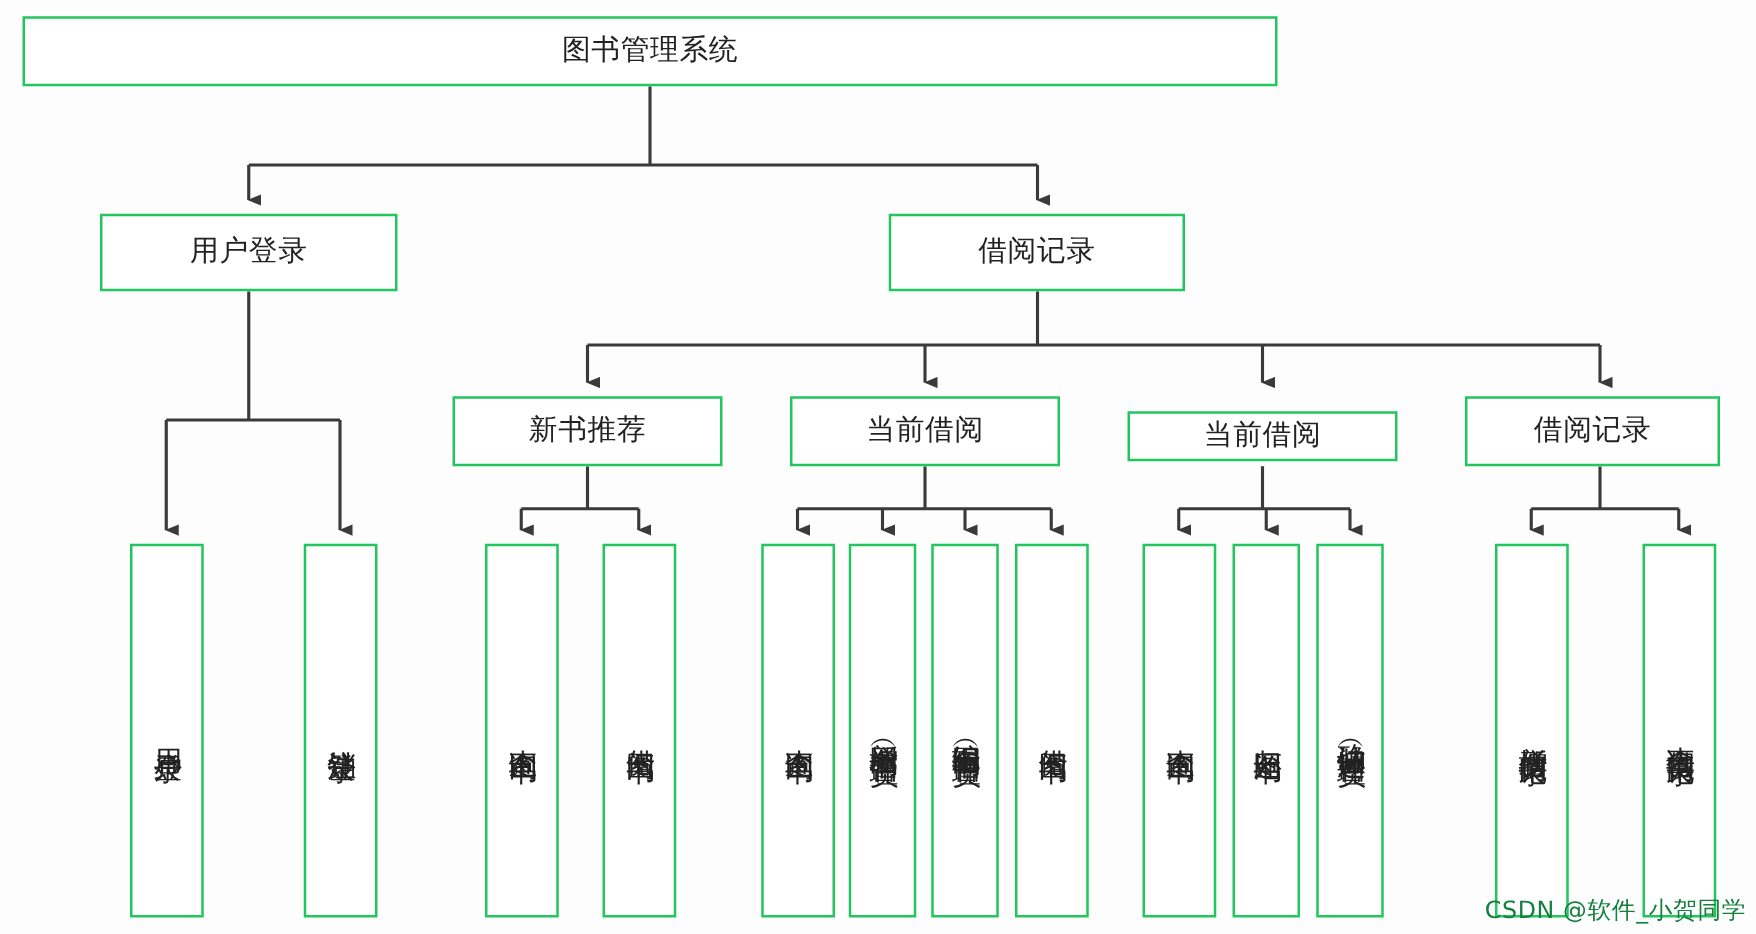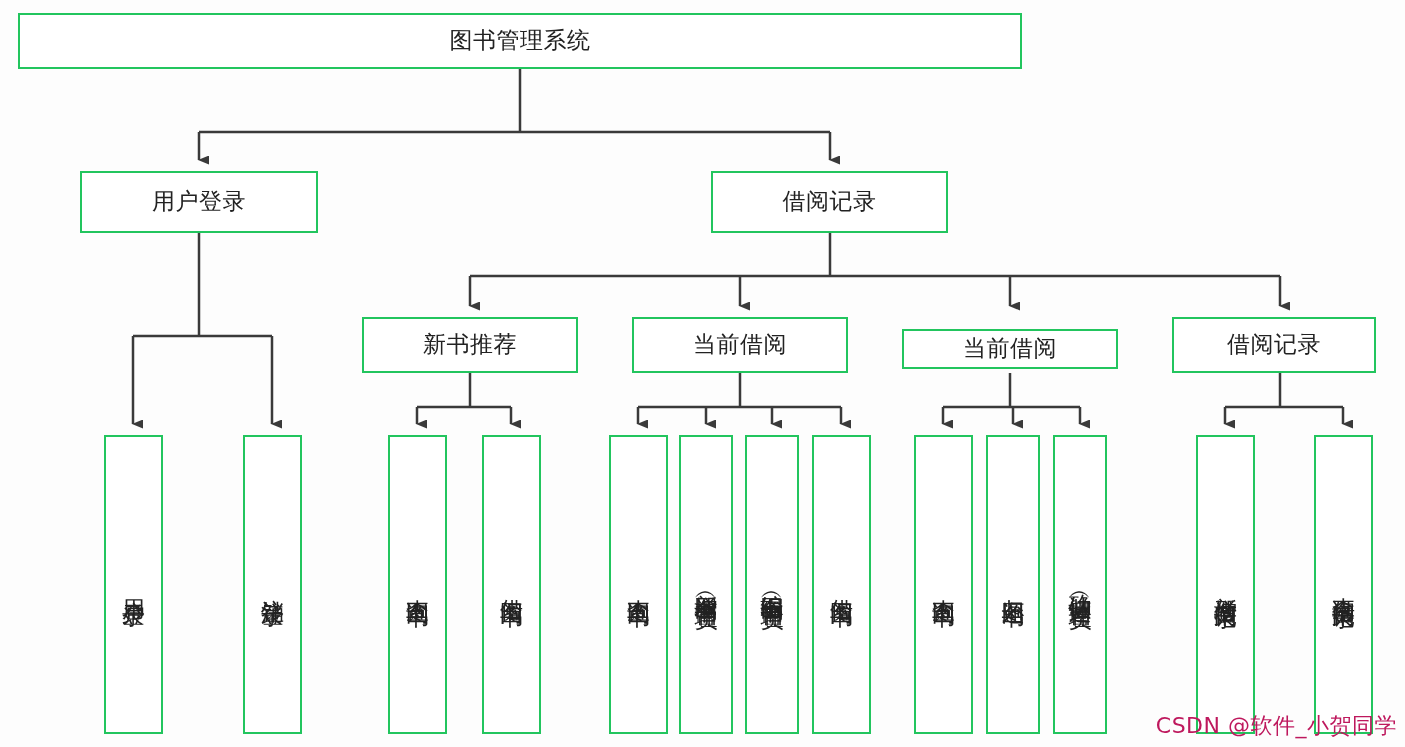--- a/index.html
+++ b/index.html
@@ -56,22 +56,22 @@
     text-orientation: upright;
     white-space: nowrap;
   }
   .node .label {
     display: block;
   }
   #watermark {
     position: absolute;
     right: 8px;
     bottom: 6px;
-    font-size: 22px;
-    color: #be185d;
+    font-size: 19px;
+    color: #15803d;
     letter-spacing: 0.5px;
     white-space: nowrap;
   }
 </style>
 </head>
 <body>
 
 <div id="diagram-root">
 
   <svg class="wires" viewBox="0 0 1405 747" xmlns="http://www.w3.org/2000/svg">

